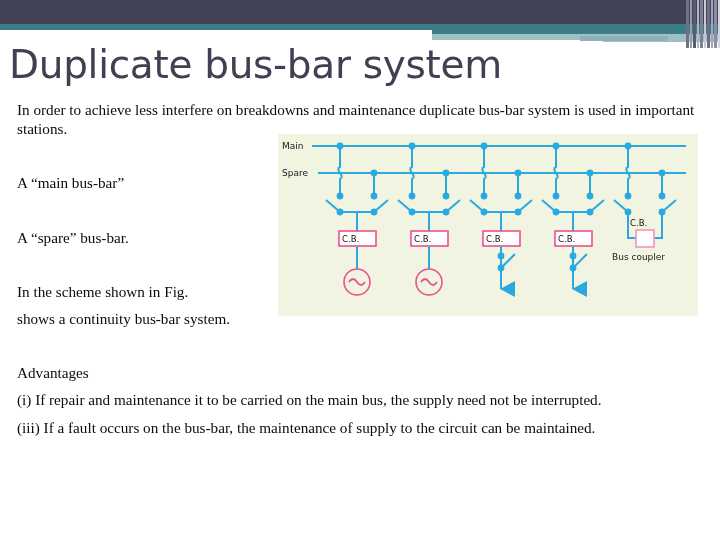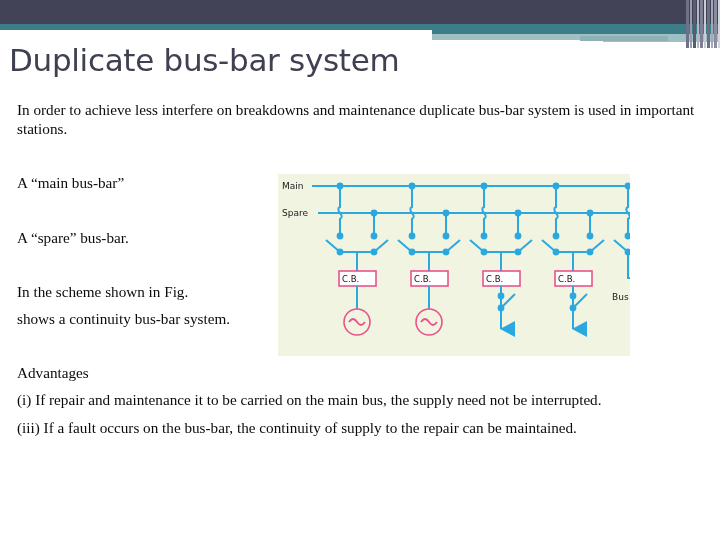--- a/index.html
+++ b/index.html
@@ -76,21 +76,21 @@
     height: 48px;
     display: block;
   }
 
   
   #page-title {
     position: absolute;
     left: 9px;
     top: 42px;
     font-family: "DejaVu Sans", sans-serif;
-    font-size: 31px;
+    font-size: 39px;
     font-weight: 400;
     color: #3f4152;
     letter-spacing: -0.3px;
     white-space: nowrap;
   }
 
   
   #body-text {
     position: absolute;
     left: 9px;
@@ -107,25 +107,24 @@
   .gap {
     height: 19px;
   }
   .narrow { width: 275px; }
 
   
   #diagram-panel {
     position: absolute;
     left: 278px;
     top: 134px;
-    width: 352px;
+    width: 420px;
     height: 182px;
     background: #f2f4e2;
     overflow: hidden;
-    margin-top: 40px;
   }
   #diagram-panel svg {
     display: block;
   }
   .diag-label {
     font-family: "DejaVu Sans", sans-serif;
     font-size: 9px;
     fill: #1a1a1a;
   }
   .cb-label {
@@ -166,21 +165,21 @@
   <div class="gap"></div>
   <p>A “main bus-bar”</p>
   <div class="gap"></div>
   <p>A “spare” bus-bar.</p>
   <div class="gap"></div>
   <p class="narrow">In the scheme shown in Fig.</p>
   <p class="narrow">shows a continuity bus-bar system.</p>
   <div class="gap"></div>
   <p>Advantages</p>
   <p>(i) If repair and maintenance it to be carried on the main bus, the supply need not be interrupted.</p>
-  <p>(iii) If a fault occurs on the bus-bar, the continuity of supply to the repair can be maintained.</p>
+  <p>(iii) If a fault occurs on the bus-bar, the maintenance of supply to the circuit can be maintained.</p>
 </div>
 
 <div id="diagram-panel">
   <svg width="412" height="182" viewBox="0 0 412 182" xmlns="http://www.w3.org/2000/svg">
     <defs>
       <marker id="arrowDown" markerWidth="9" markerHeight="9" refX="4.5" refY="8" orient="auto">
         <path d="M0.5,1 L8.5,1 L4.5,8.5 Z" fill="#29a9e0"></path>
       </marker>
     </defs>
 

